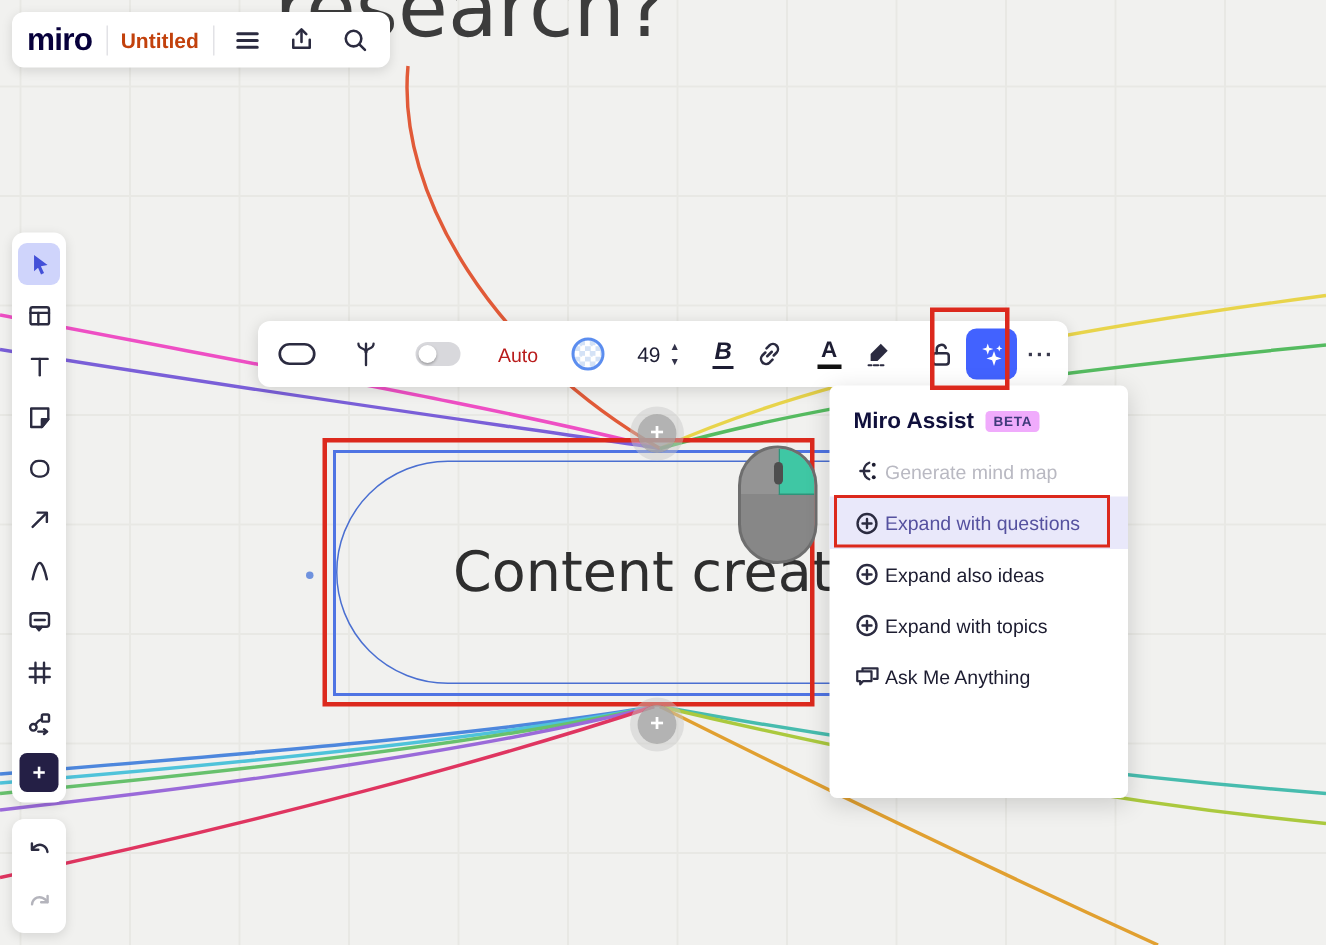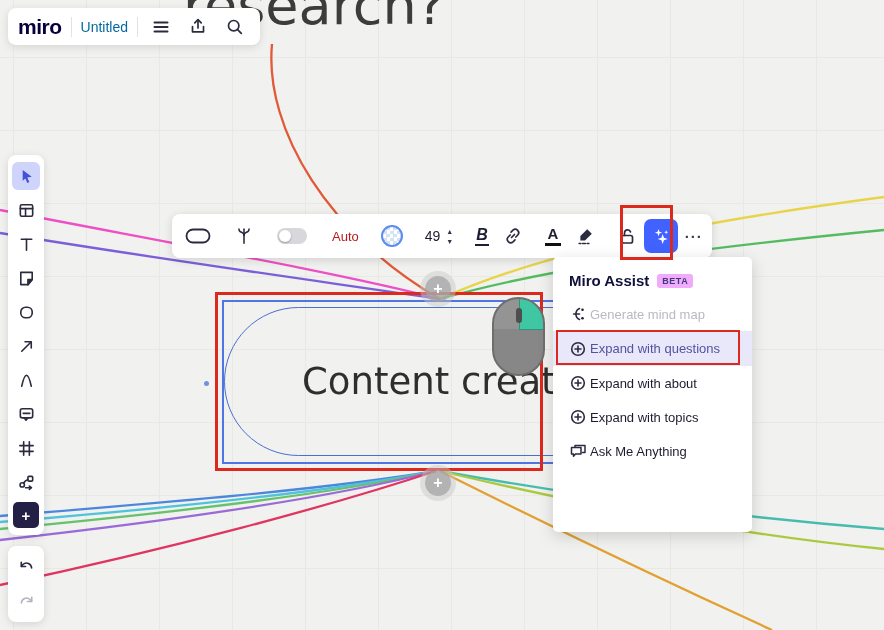--- a/index.html
+++ b/index.html
@@ -40,21 +40,21 @@
                      background:#3fc7a4; border-radius:0 26px 0 0; border-left:1px solid rgba(0,0,0,.25);
                      border-bottom:1px solid rgba(0,0,0,.25); }
   #mouse-wheel { position:absolute; left:50%; top:9px; transform:translateX(-50%); width:6px; height:15px;
                  border-radius:3px; background:#4e4e4e; }
 
   
   #window-bar { left:8px; top:8px; width:252px; height:37px; background:#fff; border-radius:8px; z-index:10;
                 box-shadow:0 2px 8px rgba(0,0,0,.12); display:flex; align-items:center; padding:0 10px; gap:9px; }
   #miro-logo { font-size:21px; font-weight:800; color:#07003b; letter-spacing:-.5px; }
   .vbar { width:1px; height:20px; background:#e2e2e6; }
-  #board-title { font-size:14px; color:#0369a1; font-weight:400; }
+  #board-title { font-size:14px; color:#c2410c; font-weight:700; }
   .wb-btn { width:28px; height:28px; display:flex; align-items:center; justify-content:center; border-radius:4px; }
 
   
   .side-panel { left:8px; width:36px; background:#fff; border-radius:8px; z-index:10;
                 box-shadow:0 2px 8px rgba(0,0,0,.12); display:flex; flex-direction:column;
                 align-items:center; padding:4px 0; }
   #tool-panel { top:155px; }
   #history-panel { top:546px; }
   .tool { width:28px; height:28px; margin:3px 0; border-radius:6px; display:flex; align-items:center; justify-content:center; }
   .tool.selected { background:#cfd4fb; }
@@ -345,21 +345,21 @@
         <path d="M9 6 V12 M6 9 H12" stroke-width="1.6"></path>
     </svg>
     <span>Expand with questions</span>
   </div>
 
   <div class="menu-item">
     <svg class="ic" width="18" height="18" viewBox="0 0 18 18">
       <circle cx="9" cy="9" r="6.3" stroke-width="1.6"></circle>
         <path d="M9 6 V12 M6 9 H12" stroke-width="1.6"></path>
     </svg>
-    <span>Expand with about</span>
+    <span>Expand also ideas</span>
   </div>
 
   <div class="menu-item">
     <svg class="ic" width="18" height="18" viewBox="0 0 18 18">
       <circle cx="9" cy="9" r="6.3" stroke-width="1.6"></circle>
         <path d="M9 6 V12 M6 9 H12" stroke-width="1.6"></path>
     </svg>
     <span>Expand with topics</span>
   </div>
 

